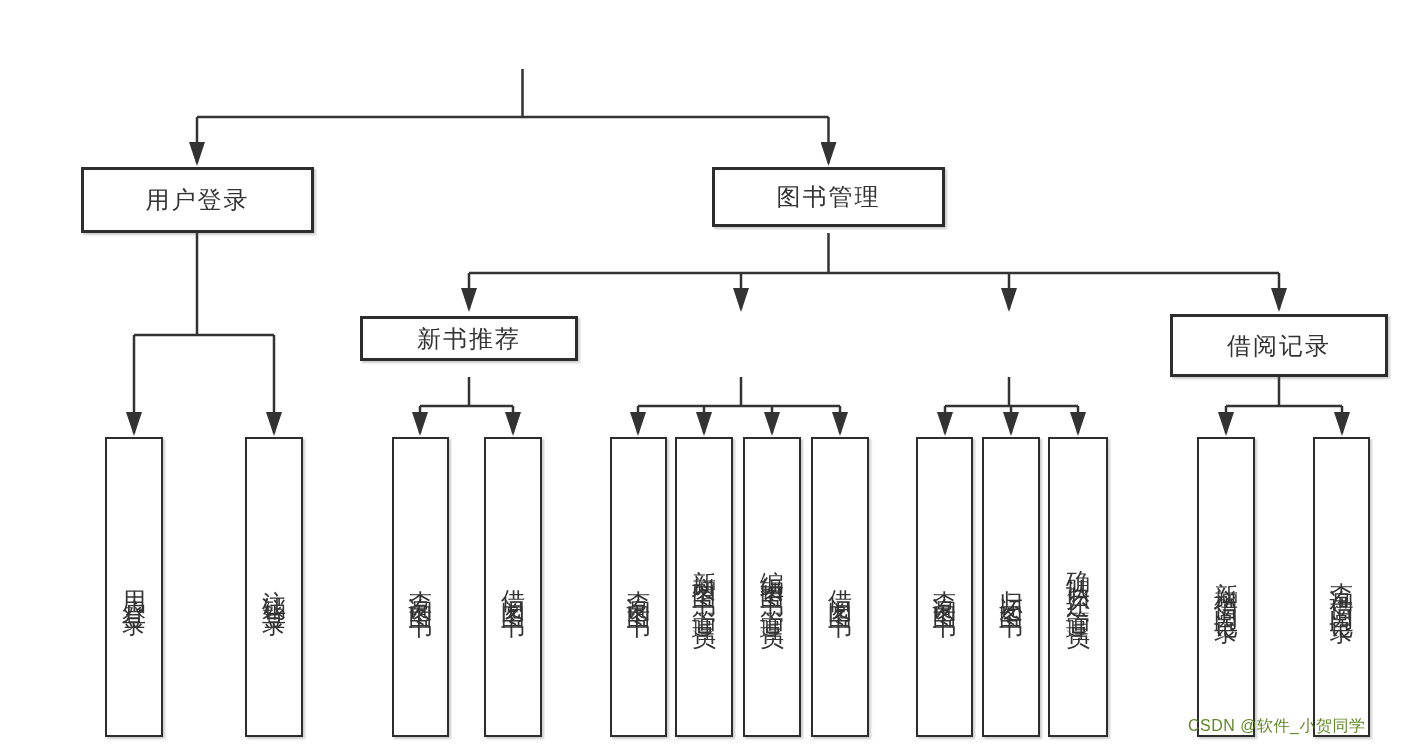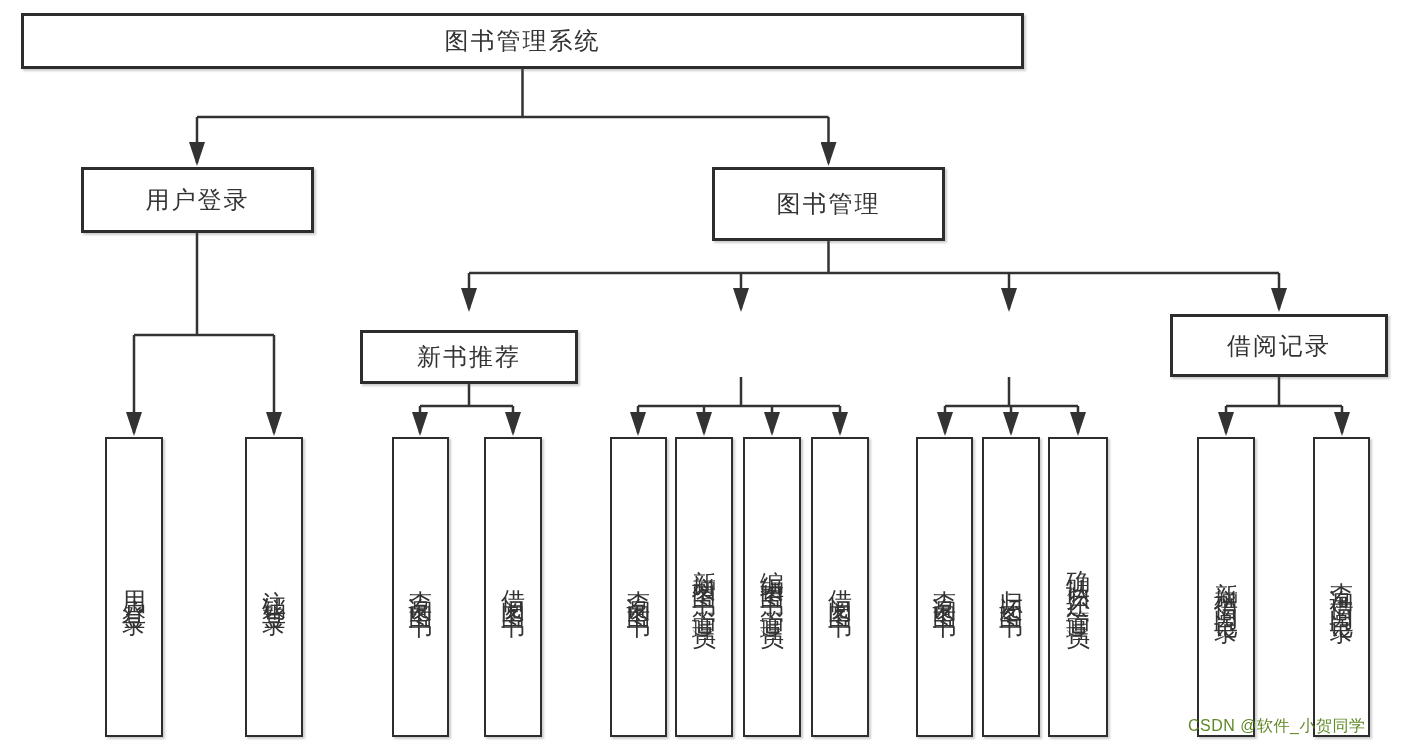--- a/index.html
+++ b/index.html
@@ -107,26 +107,25 @@
 
       <line x1="945" y1="406" x2="945" y2="433" marker-end="url(#arrow)"></line>
       <line x1="1011" y1="406" x2="1011" y2="433" marker-end="url(#arrow)"></line>
       <line x1="1078" y1="406" x2="1078" y2="433" marker-end="url(#arrow)"></line>
 
       <line x1="1226" y1="406" x2="1226" y2="433" marker-end="url(#arrow)"></line>
       <line x1="1342" y1="406" x2="1342" y2="433" marker-end="url(#arrow)"></line>
     </g>
   </svg>
 
-  <div class="box" style="left:21px; top:13px; width:1003px; height:56px;">图书管理系统</div>
 
   <div class="box" style="left:81px; top:167px; width:233px; height:66px;">用户登录</div>
-  <div class="box" style="left:712px; top:167px; width:233px; height:74px;">图书管理</div>
+  <div class="box" style="left:712px; top:167px; width:233px; height:60px;">图书管理</div>
 
-  <div class="box" style="left:360px; top:330px; width:218px; height:54px;">新书推荐</div>
+  <div class="box" style="left:360px; top:316px; width:218px; height:45px;">新书推荐</div>
   <div class="box" style="left:1170px; top:314px; width:218px; height:63px;">借阅记录</div>
 
   <div class="vbox" style="left:105px; top:437px; width:58px; height:300px;">用户登录</div>
   <div class="vbox" style="left:245px; top:437px; width:58px; height:300px;">注销登录</div>
 
   <div class="vbox" style="left:392px; top:437px; width:57px; height:300px;">查询图书</div>
   <div class="vbox" style="left:484px; top:437px; width:58px; height:300px;">借阅图书</div>
 
   <div class="vbox" style="left:610px; top:437px; width:57px; height:300px;">查询图书</div>
   <div class="vbox" style="left:675px; top:437px; width:58px; height:300px;">新增图书（管理员）</div>

